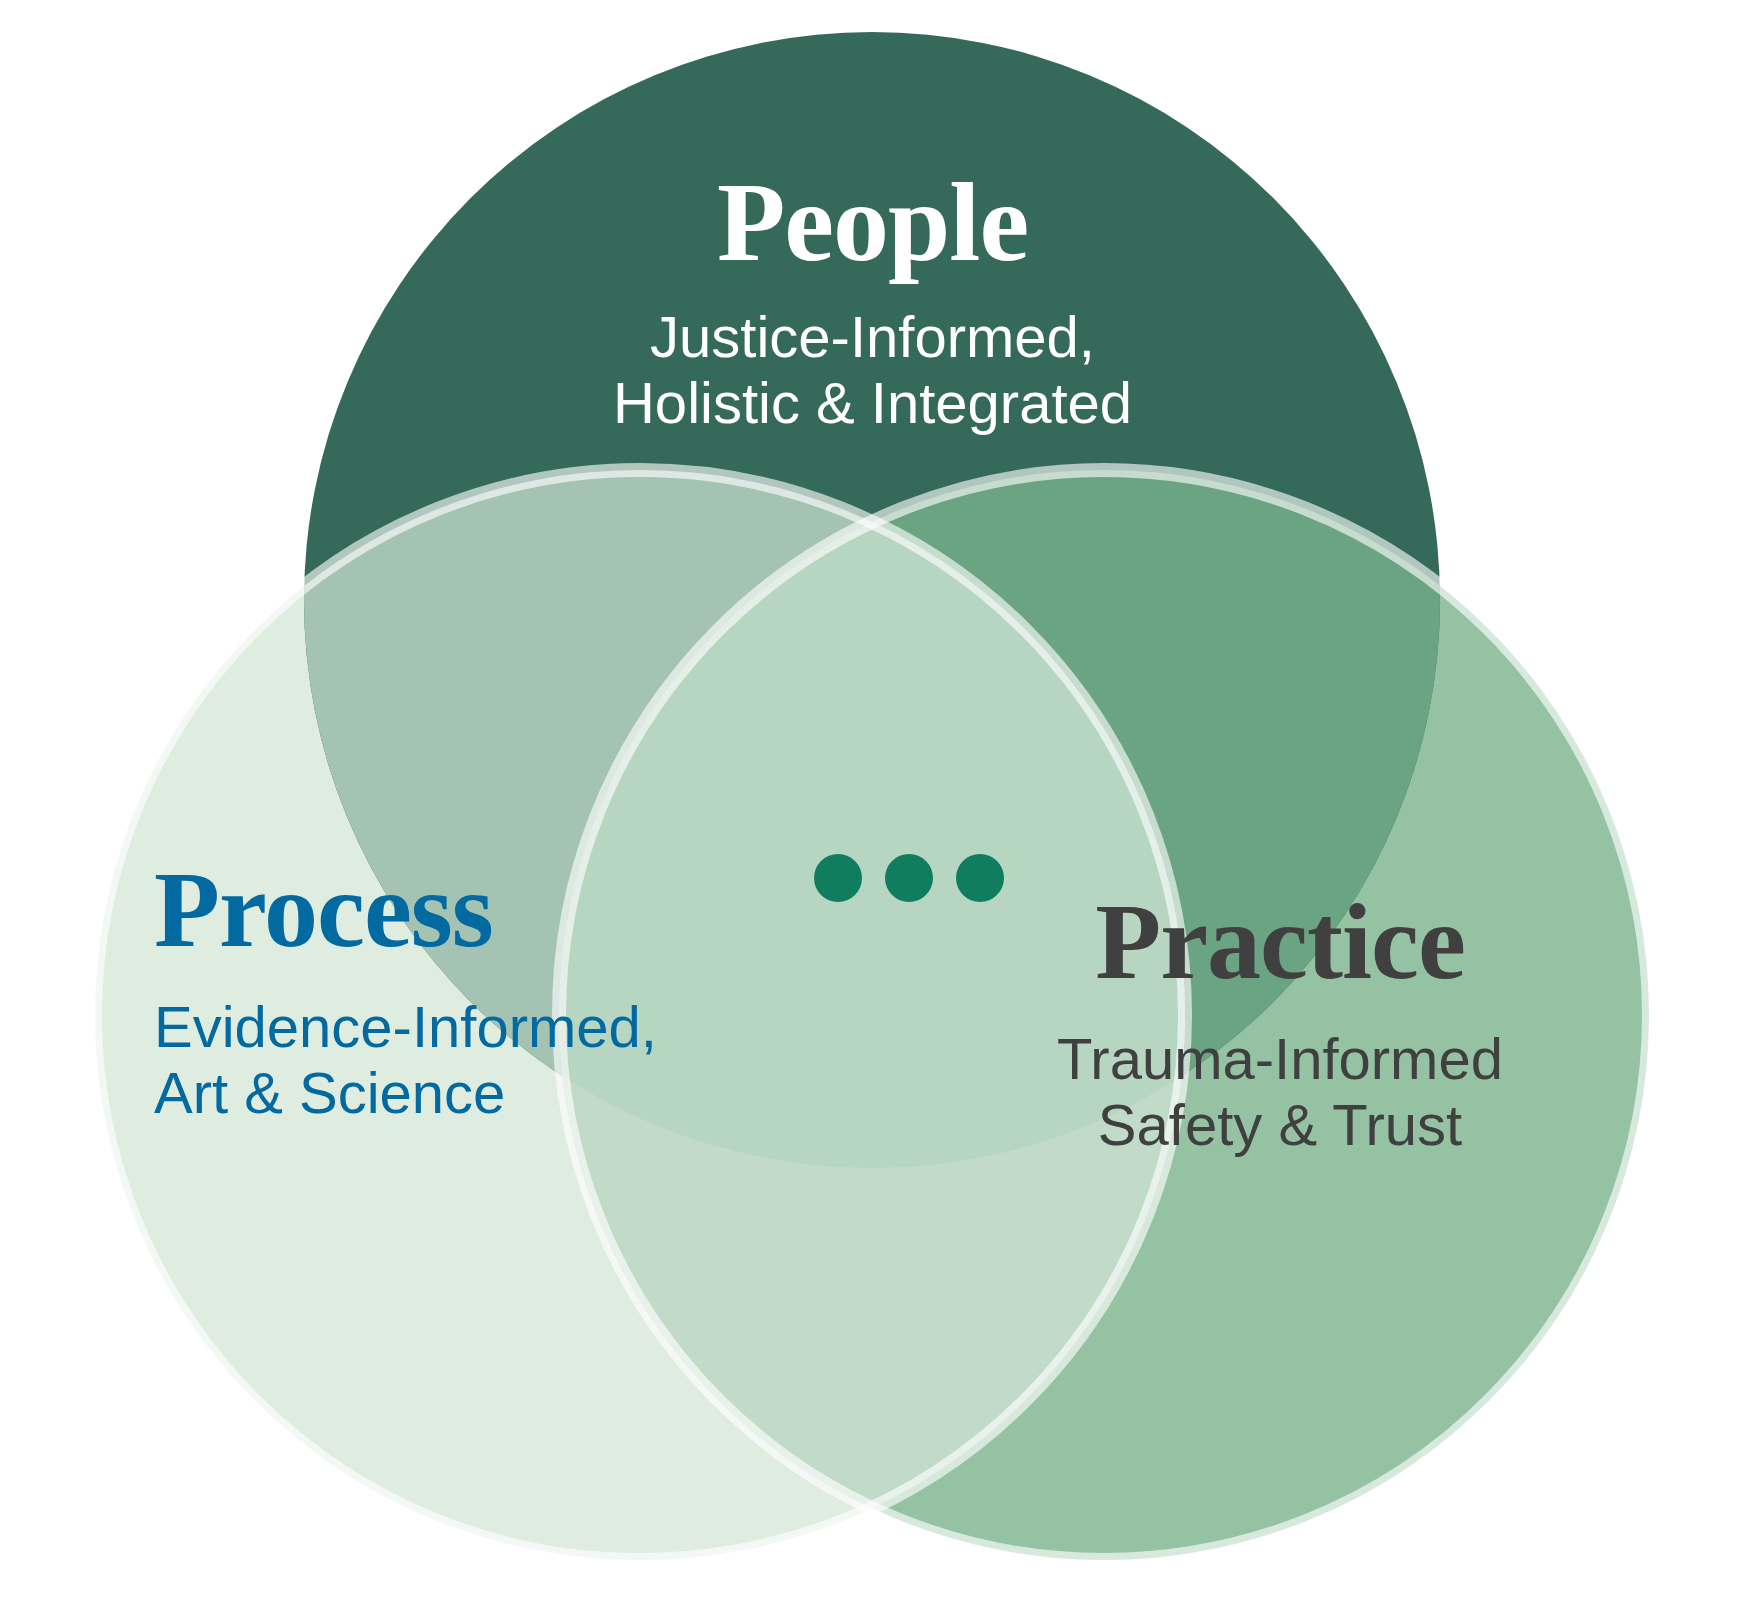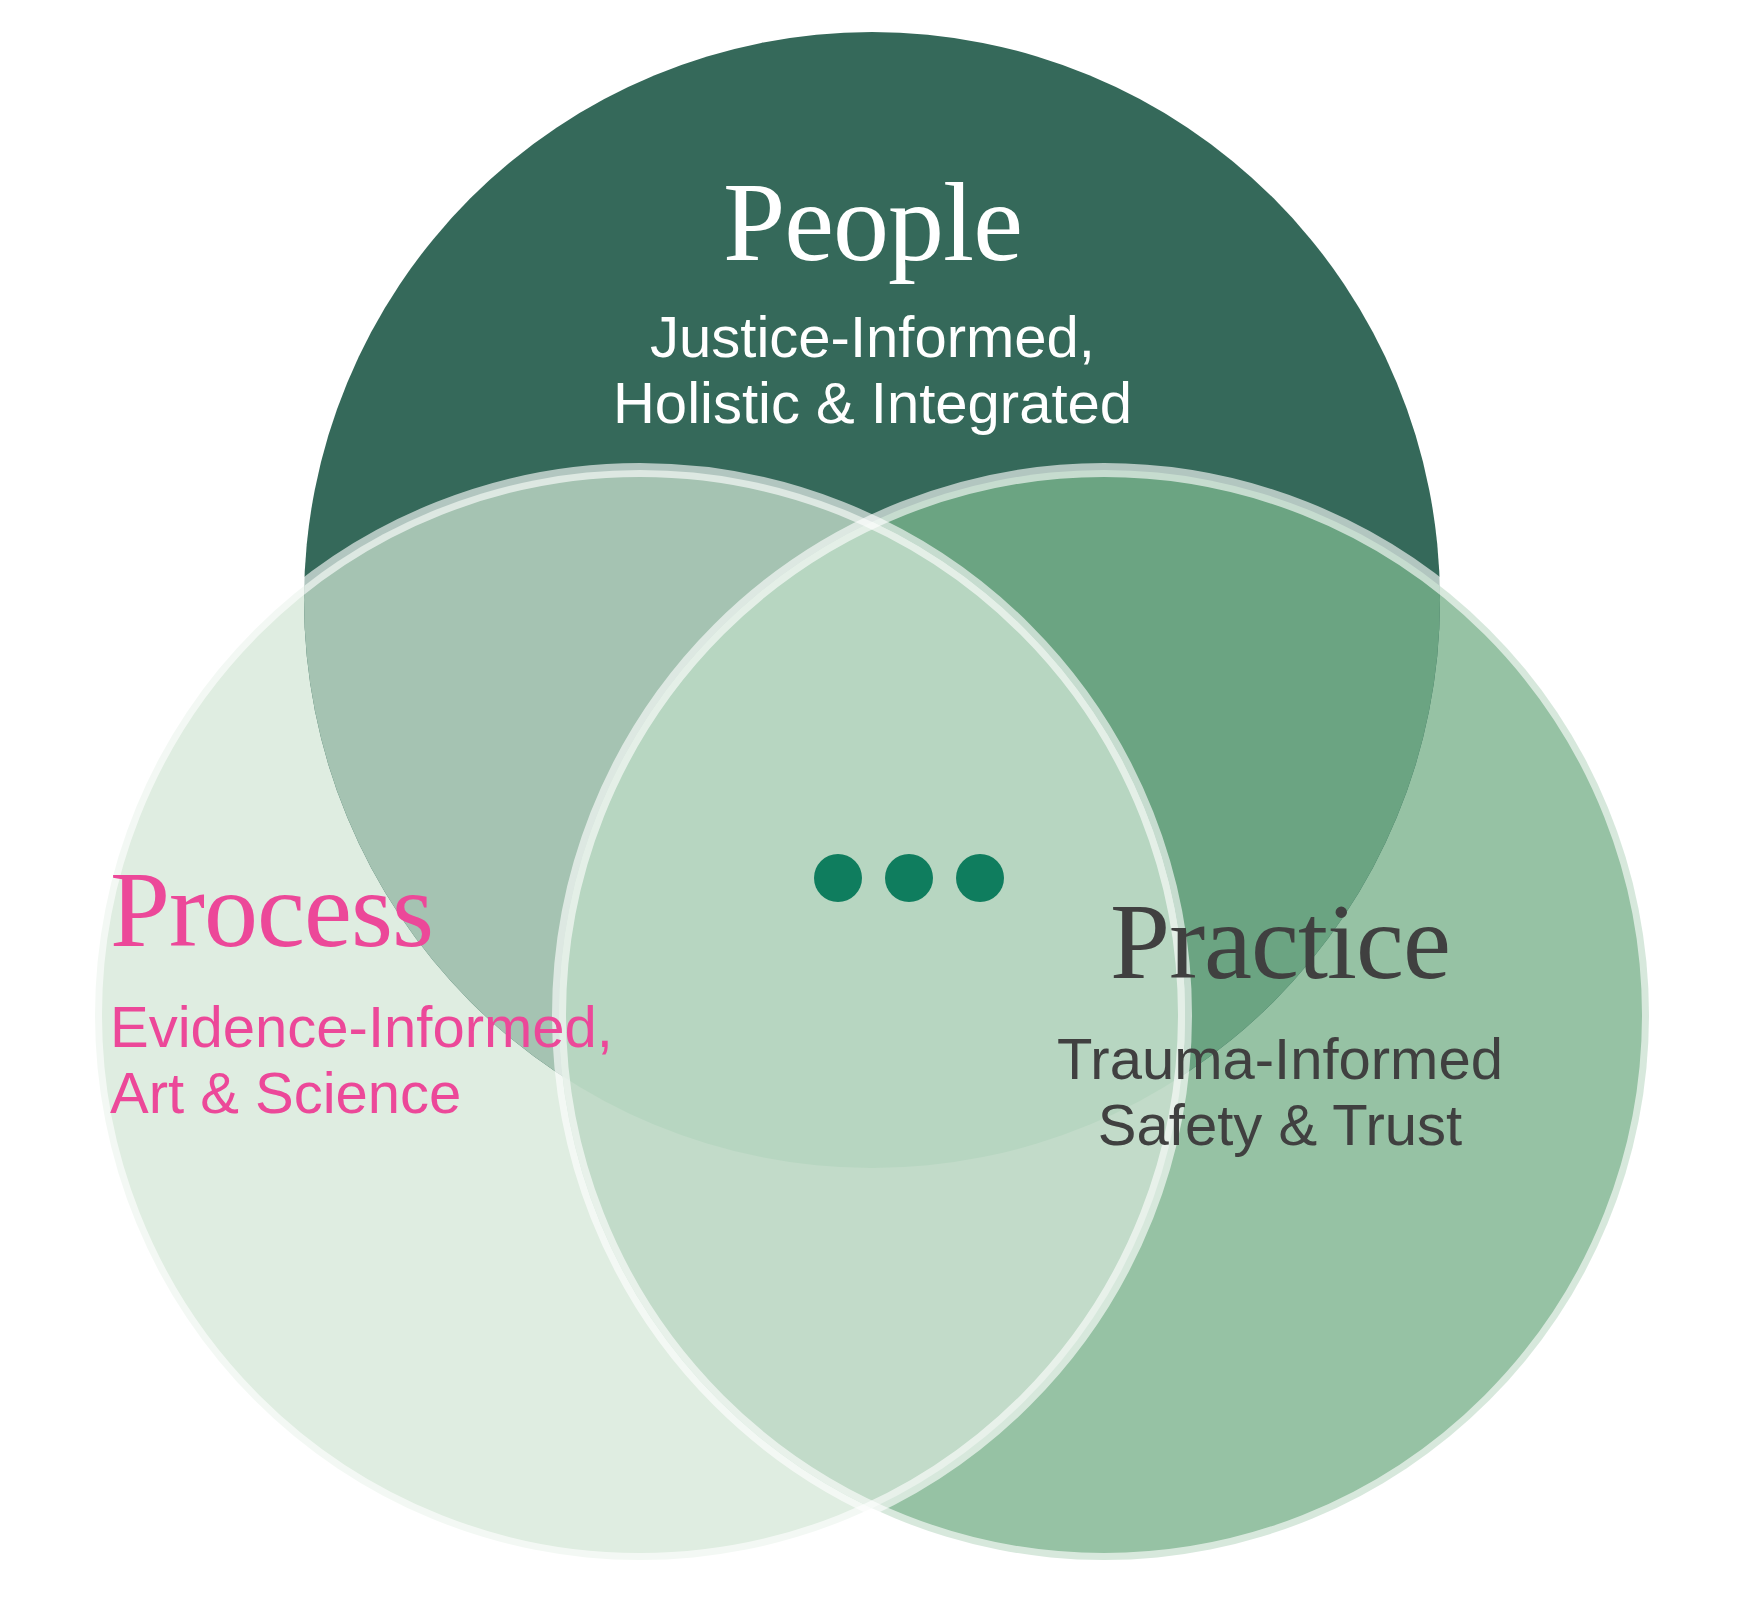--- a/index.html
+++ b/index.html
@@ -29,21 +29,21 @@
     display: block;
   }
   .label-block {
     position: absolute;
     text-align: center;
     line-height: 1.0;
     pointer-events: none;
   }
   .circle-title {
     font-family: "Liberation Serif", serif;
-    font-weight: normal;
+    font-weight: bold;
     font-size: 108px;
     letter-spacing: -1px;
     margin: 0 0 10px 0;
     white-space: nowrap;
   }
   .circle-sub {
     font-family: Liberation Sans, sans-serif;
     font-weight: 400;
     font-size: 58px;
     line-height: 1.14;
@@ -125,21 +125,21 @@
       <circle id="dot-3" cx="980" cy="878" r="24" fill="#0F7D5E"></circle>
     </g>
   </svg>
 
   <div class="label-block" id="people-label" style="color: rgb(255, 255, 255);">
     <div class="circle-title">People</div>
     <div class="circle-sub">Justice-Informed,
 Holistic &amp; Integrated</div>
   </div>
 
-  <div class="label-block" id="process-label" style="color: #ec4899;">
+  <div class="label-block" id="process-label" style="color: #0369a1; margin-left: 44px;">
     <div class="circle-title">Process</div>
     <div class="circle-sub">Evidence-Informed,
 Art &amp; Science</div>
   </div>
 
   <div class="label-block" id="practice-label" style="color: rgb(64, 64, 64);">
     <div class="circle-title">Practice</div>
     <div class="circle-sub">Trauma-Informed
 Safety &amp; Trust</div>
   </div>

